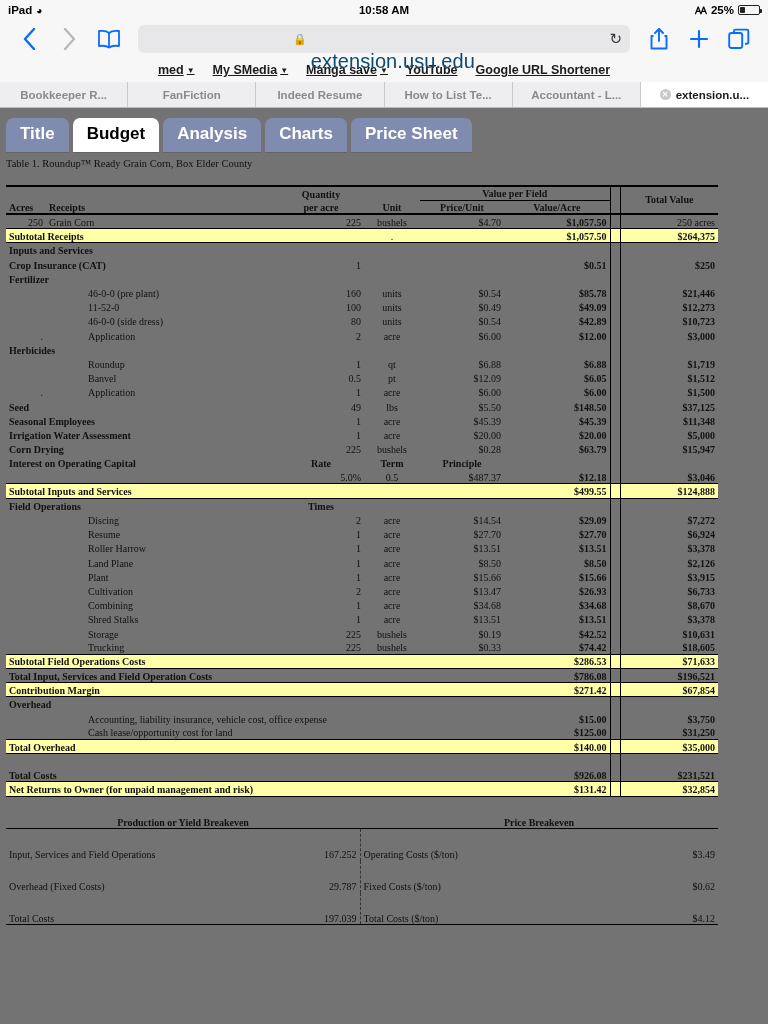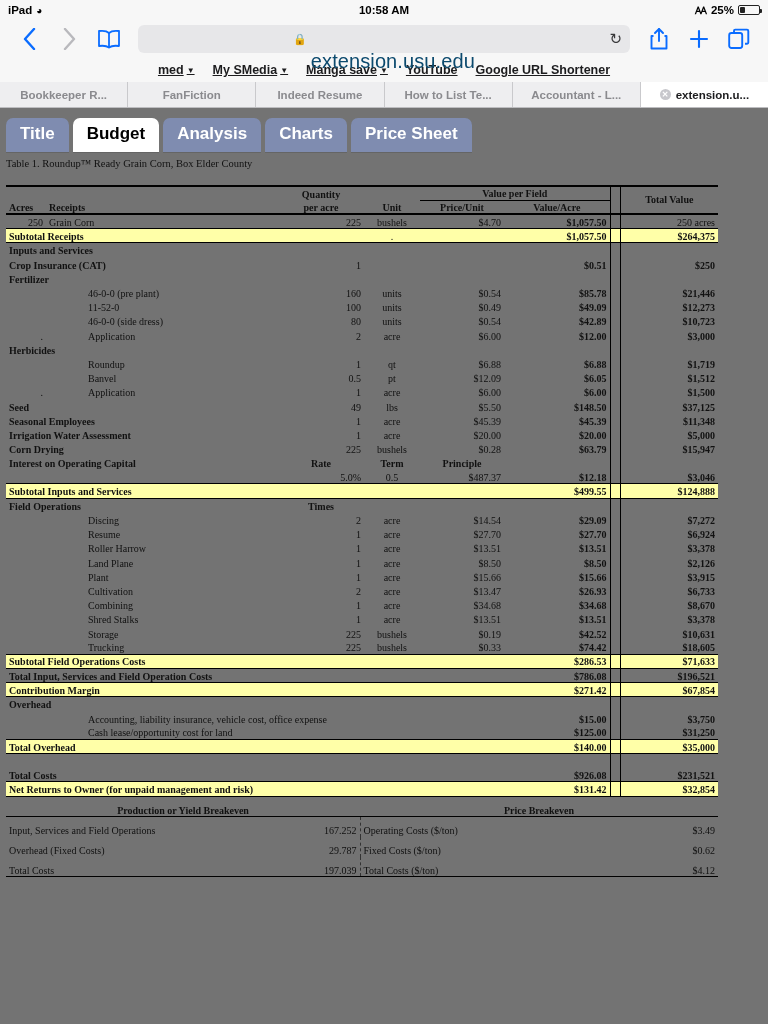--- a/index.html
+++ b/index.html
@@ -228,21 +228,21 @@
     width: 712px;
     margin-left: 6px;
     border-collapse: collapse;
     font-family: "Liberation Serif", serif;
     font-size: 10px;
     color: #111;
     table-layout: fixed;
   }
   table.breakeven td {
     padding: 0 3px;
-    height: 20px;
+    height: 32px;
     vertical-align: bottom;
     line-height: 1.15;
     white-space: nowrap;
   }
   col.bk-a { width: 250px; }
   col.bk-b { width: 104px; }
   col.bk-c { width: 254px; }
   col.bk-d { width: 104px; }
   .dashline { border-left: 1px dashed #333; }
   .be-head td { font-weight: bold; text-align: center; padding-bottom: 1px; }

